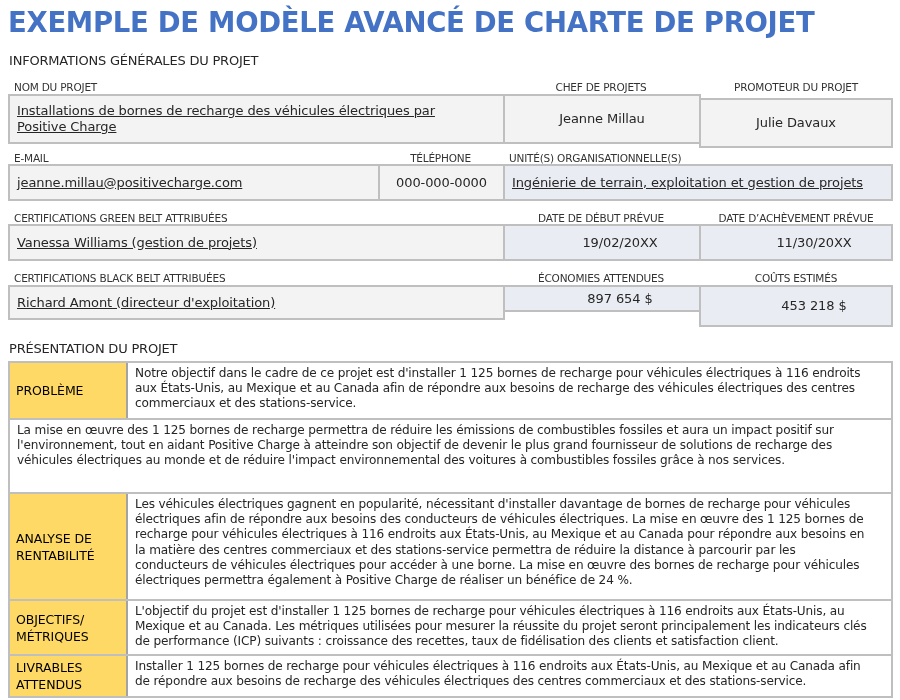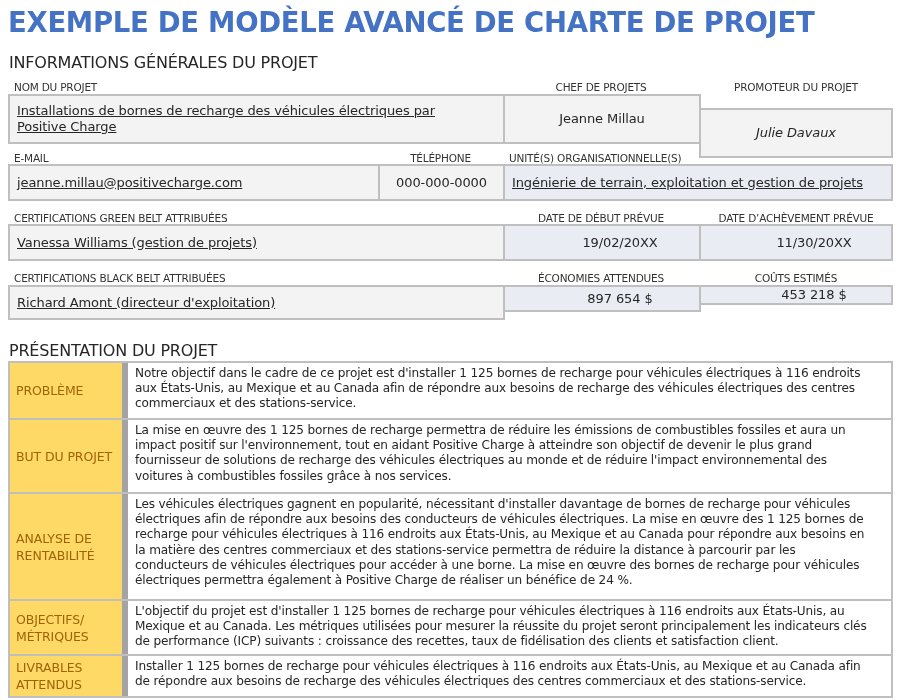--- a/index.html
+++ b/index.html
@@ -6,21 +6,21 @@
   html, body { width: 900px; height: 700px; background: #ffffff; overflow: hidden; }
   body { font-family: "DejaVu Sans", "Liberation Sans", sans-serif; color: #262626; position: relative; }
 
   .title {
     position: absolute; left: 8px; top: 6px;
     font-size: 27.5px; font-weight: bold; color: #4472c4;
     letter-spacing: -0.3px; white-space: nowrap;
   }
   .section-title {
     position: absolute; left: 9px;
-    font-size: 16px; color: #262626; letter-spacing: -0.2px; white-space: nowrap;
+    font-size: 13px; color: #262626; letter-spacing: -0.2px; white-space: nowrap;
   }
   .lbl {
     position: absolute; font-size: 10.5px; color: #333; letter-spacing: -0.2px; white-space: nowrap;
   }
   .lbl.center { text-align: center; }
   .box {
     position: absolute;
     border: 2px solid #bfbfbf;
     background: #f3f3f3;
     display: flex; align-items: center;
@@ -33,45 +33,45 @@
   .box + .box { }
 
   .ptable {
     position: absolute; left: 8px; top: 361px; width: 885px;
     border: 2px solid #bfbfbf; border-collapse: collapse;
   }
   .prow { display: flex; border-top: 2px solid #bfbfbf; }
   .prow:first-child { border-top: none; }
   .plabel {
     width: 118px; flex: 0 0 118px; background: #ffd966;
-    border-right: 6px solid #a3a3a3;
+    border-right: 2px solid #a3a3a3;
     display: flex; align-items: center;
     padding-left: 6px;
-    font-size: 12.5px; color: #a16207; line-height: 17px; letter-spacing: -0.1px;
+    font-size: 12.5px; color: #000000; line-height: 17px; letter-spacing: -0.1px;
   }
   .pcontent {
     flex: 1; background: #ffffff;
     padding: 3px 24px 3px 7px;
     font-size: 12.1px; line-height: 15.2px; color: #262626; letter-spacing: -0.15px;
   }
 </style>
 </head>
 <body>
 
 <div class="title">EXEMPLE DE MODÈLE AVANCÉ DE CHARTE DE PROJET</div>
 
 <div class="section-title" style="top:53px;">INFORMATIONS GÉNÉRALES DU PROJET</div>
 
 <div class="lbl" style="left:14px; top:81px;">NOM DU PROJET</div>
 <div class="lbl center" style="left:503px; width:196px; top:81px;">CHEF DE PROJETS</div>
 <div class="lbl center" style="left:699px; width:194px; top:81px;">PROMOTEUR DU PROJET</div>
 
 <div class="box left" style="left:8px; top:94px; width:497px; height:50px; padding-right:30px;">Installations de bornes de recharge des véhicules électriques par Positive Charge</div>
 <div class="box center" style="left:503px; top:94px; width:198px; height:50px;">Jeanne Millau</div>
-<div class="box center" style="left:699px; top:108px; width:194px; height:50px;font-style:italic;">Julie Davaux</div>
+<div class="box center" style="left:699px; top:98px; width:194px; height:50px;">Julie Davaux</div>
 
 <div class="lbl" style="left:14px; top:152px;">E-MAIL</div>
 <div class="lbl center" style="left:378px; width:125px; top:152px;">TÉLÉPHONE</div>
 <div class="lbl" style="left:509px; top:152px;">UNITÉ(S) ORGANISATIONNELLE(S)</div>
 
 <div class="box left" style="left:8px; top:164px; width:372px; height:37px;">jeanne.millau@positivecharge.com</div>
 <div class="box center" style="left:378px; top:164px; width:127px; height:37px;">000-000-0000</div>
 <div class="box left tint" style="left:503px; top:164px; width:390px; height:37px;">Ingénierie de terrain, exploitation et gestion de projets</div>
 
 <div class="lbl" style="left:14px; top:212px;">CERTIFICATIONS GREEN BELT ATTRIBUÉES</div>
@@ -81,31 +81,30 @@
 <div class="box left" style="left:8px; top:224px; width:497px; height:37px;">Vanessa Williams (gestion de projets)</div>
 <div class="box center tint" style="left:503px; top:224px; width:198px; height:37px;">19/02/20XX</div>
 <div class="box center tint" style="left:699px; top:224px; width:194px; height:37px;">11/30/20XX</div>
 
 <div class="lbl" style="left:14px; top:272px;">CERTIFICATIONS BLACK BELT ATTRIBUÉES</div>
 <div class="lbl center" style="left:503px; width:196px; top:272px;">ÉCONOMIES ATTENDUES</div>
 <div class="lbl center" style="left:699px; width:194px; top:272px;">COÛTS ESTIMÉS</div>
 
 <div class="box left" style="left:8px; top:285px; width:497px; height:35px;">Richard Amont (directeur d'exploitation)</div>
 <div class="box center tint" style="left:503px; top:285px; width:198px; height:27px;">897 654 $</div>
-<div class="box center tint" style="left:699px; top:285px; width:194px; height:20px;">453 218 $</div>
+<div class="box center tint" style="left:699px; top:285px; width:194px; height:42px;">453 218 $</div>
 
 <div class="section-title" style="top:341px;">PRÉSENTATION DU PROJET</div>
 
 <div class="ptable">
   <div class="prow" style="height:55px;">
     <div class="plabel">PROBLÈME</div>
     <div class="pcontent">Notre objectif dans le cadre de ce projet est d'installer 1 125 bornes de recharge pour véhicules électriques à 116 endroits aux États-Unis, au Mexique et au Canada afin de répondre aux besoins de recharge des véhicules électriques des centres commerciaux et des stations-service.</div>
   </div>
   <div class="prow" style="height:74px;">
-    <div class="plabel" style="width:118px;">BUT DU PROJET</div>
     <div class="pcontent">La mise en œuvre des 1 125 bornes de recharge permettra de réduire les émissions de combustibles fossiles et aura un impact positif sur l'environnement, tout en aidant Positive Charge à atteindre son objectif de devenir le plus grand fournisseur de solutions de recharge des véhicules électriques au monde et de réduire l'impact environnemental des voitures à combustibles fossiles grâce à nos services.</div>
   </div>
   <div class="prow" style="height:107px;">
     <div class="plabel">ANALYSE DE RENTABILITÉ</div>
     <div class="pcontent">Les véhicules électriques gagnent en popularité, nécessitant d'installer davantage de bornes de recharge pour véhicules électriques afin de répondre aux besoins des conducteurs de véhicules électriques. La mise en œuvre des 1 125 bornes de recharge pour véhicules électriques à 116 endroits aux États-Unis, au Mexique et au Canada pour répondre aux besoins en la matière des centres commerciaux et des stations-service permettra de réduire la distance à parcourir par les conducteurs de véhicules électriques pour accéder à une borne. La mise en œuvre des bornes de recharge pour véhicules électriques permettra également à Positive Charge de réaliser un bénéfice de 24 %.</div>
   </div>
   <div class="prow" style="height:55px;">
     <div class="plabel">OBJECTIFS/ MÉTRIQUES</div>
     <div class="pcontent">L'objectif du projet est d'installer 1 125 bornes de recharge pour véhicules électriques à 116 endroits aux États-Unis, au Mexique et au Canada. Les métriques utilisées pour mesurer la réussite du projet seront principalement les indicateurs clés de performance (ICP) suivants : croissance des recettes, taux de fidélisation des clients et satisfaction client.</div>
   </div>

